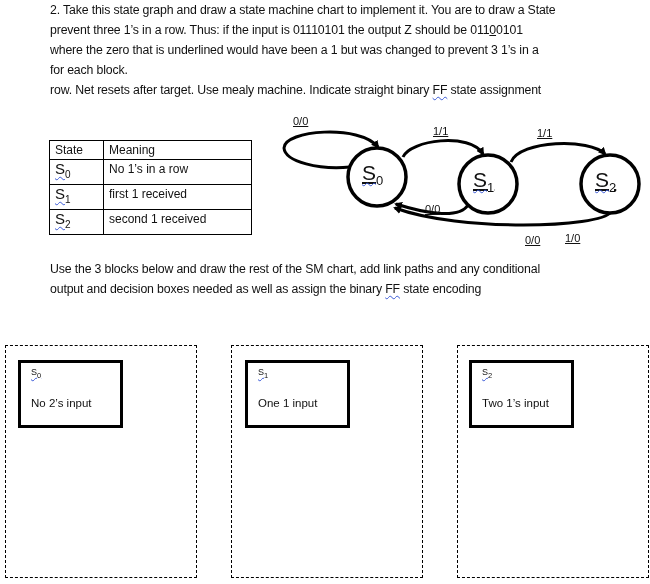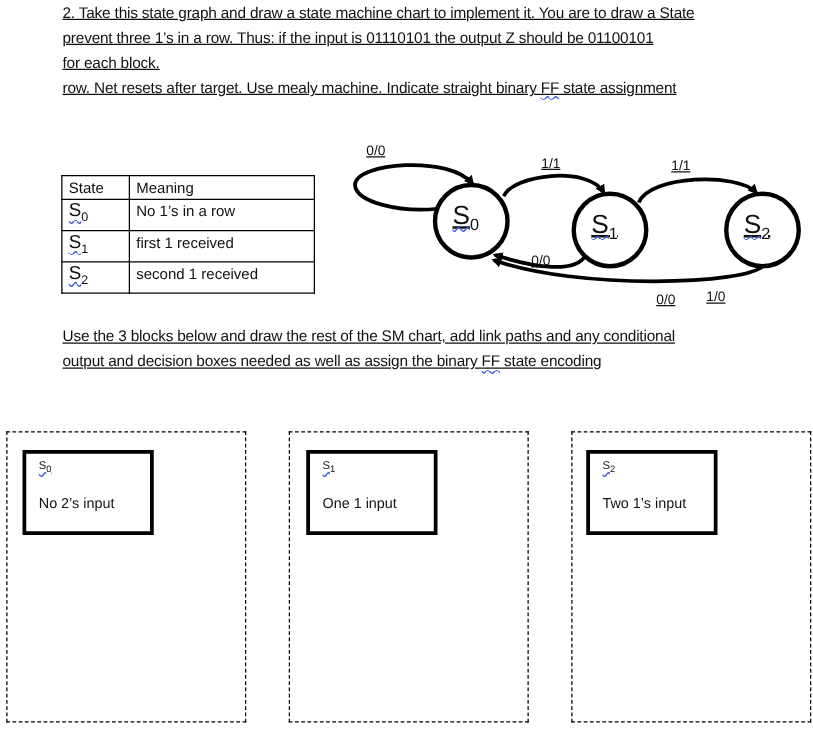--- a/index.html
+++ b/index.html
@@ -1,18 +1,18 @@
 <!DOCTYPE html>
 <html><head>
 <meta charset="utf-8">
 <style>
   html, body { margin:0; padding:0; background:#ffffff; }
   body { width:650px; height:584px; position:relative; overflow:hidden;
          font-family:"Liberation Sans", sans-serif; color:#111; }
-  .para { position:absolute; left:50px; font-size:12.3px; line-height:20px; letter-spacing:-0.15px;text-decoration:underline; }
+  .para { position:absolute; left:50px; font-size:12.3px; line-height:20px; letter-spacing:-0.15px; }
   .para p { margin:0; white-space:nowrap; }
   .u { text-decoration:underline; }
   .squig { text-decoration:underline wavy #3b5bd6; text-decoration-thickness:1px; text-underline-offset:2px; }
   #intro { top:0px; }
   #instr { top:259px; }
   table.states { position:absolute; left:49px; top:140px; border-collapse:collapse; font-size:12px; }
   table.states td { border:1px solid #000; padding:0 5px; vertical-align:top;margin-top:17px; }
   table.states td.c1 { width:43px; }
   table.states td.c2 { width:137px; }
   table.states tr.h td { height:18px; line-height:18px; }
@@ -25,20 +25,21 @@
   .blk { position:absolute; top:360px; width:99px; height:62px; border:3px solid #000; background:#fff; }
   .blk .nm { position:absolute; left:10px; top:4px; font-size:9px; }
   .blk .ds { position:absolute; left:10px; top:34px; font-size:11.5px; white-space:nowrap; }
 </style>
 </head>
 <body>
 
 <div class="para" id="intro">
   <p>2.  Take this state graph and draw a state machine chart to implement it.  You are to draw a State</p>
   <p><span>prevent three 1’s in a row.  Thus: if the input is 01110101 the output Z should be 011</span><span class="u">0</span><span>0101</span></p>
+  <p>where the zero that is underlined would have been a 1 but was changed to prevent 3 1’s in a</p>
   <p>for each block.</p>
   <p><span>row.  Net resets after target.  Use mealy machine.  Indicate straight binary </span><span class="squig">FF</span><span> state assignment</span></p>
 </div>
 
 <table class="states">
   <tbody>
       <tr class="h">
     <td class="c1">State</td>
     <td class="c2">Meaning</td>
   </tr>

